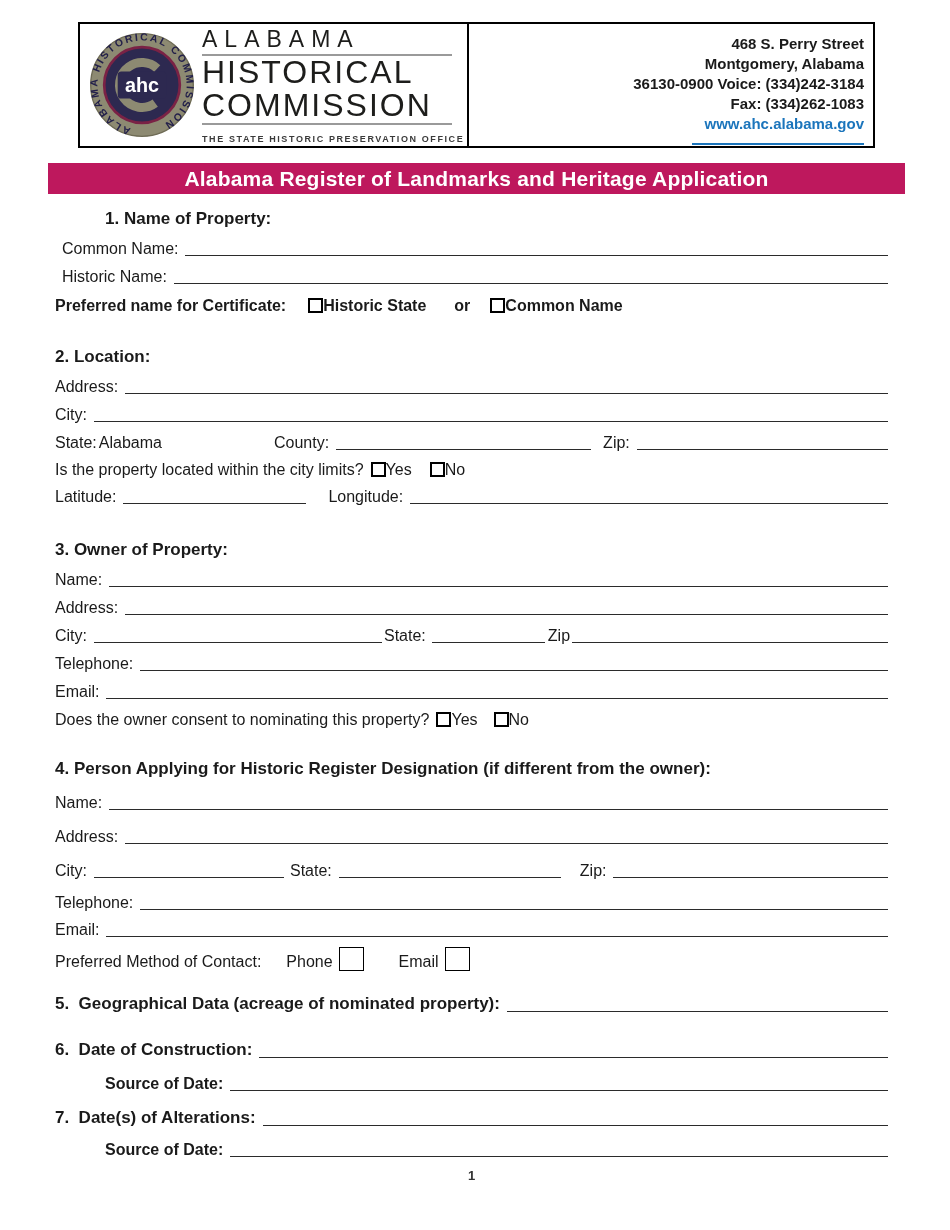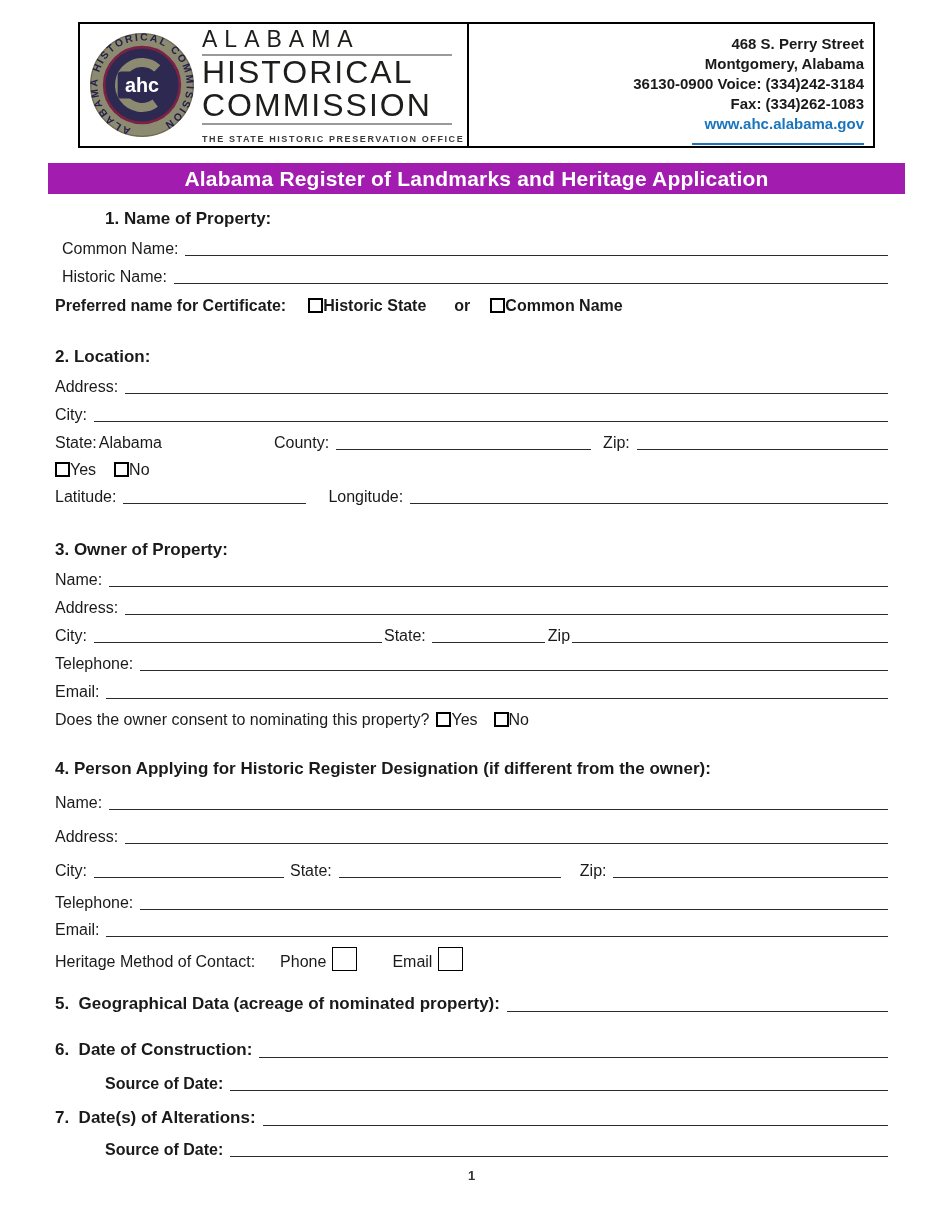--- a/index.html
+++ b/index.html
@@ -30,21 +30,21 @@
   .contact-cell {
     flex:1; border-left:2px solid #000; text-align:right;
     padding:10px 9px 0 6px; font-weight:bold; font-size:15px; line-height:20px;
   }
   .website { color:#1b75bc; cursor:pointer; }
   .website-rule { height:2px; background:#1b75bc; width:172px; margin:9px 0 0 auto; }
 
   
   .banner {
     position:absolute; left:48px; top:163px; width:857px; height:31px;
-    background:#a21caf; color:#fff; font-weight:bold; font-size:21px;
+    background:#be185d; color:#fff; font-weight:bold; font-size:21px;
     display:flex; align-items:center; justify-content:center; letter-spacing:0.2px;
   }
 
   
   .content { position:absolute; left:55px; top:196px; width:833px; font-size:16px; }
   .h { font-weight:bold; font-size:17px; }
   .indent50 { margin-left:50px; }
   .row { display:flex; align-items:flex-end; }
   .lbl { white-space:pre; margin-right:7px; }
   .lbl.tight { margin-right:2px; }
@@ -132,20 +132,21 @@
     <div class="row" style="margin-top:10px;">
       <span class="lbl tight">State:</span>
       <span>Alabama</span>
       <span style="flex:0 0 112px;"></span>
       <span class="lbl">County:</span>
       <span class="wline wfix" style="flex-basis:255px;"></span>
       <span class="lbl" style="margin-left:12px;">Zip:</span>
       <span class="wline"></span>
     </div>
     <div class="row" style="margin-top:9px;">
+      <span class="lbl">Is the property located within the city limits?</span>
       <span class="cb"></span>
       <span class="lbl tight">Yes</span>
       <span class="cb" style="margin-left:16px;"></span>
       <span class="lbl tight">No</span>
     </div>
     <div class="row" style="margin-top:9px;">
       <span class="lbl">Latitude:</span>
       <span class="wline wfix" style="flex-basis:183px;"></span>
       <span class="lbl" style="margin-left:22px;">Longitude:</span>
       <span class="wline"></span>
@@ -203,21 +204,21 @@
     </div>
     <div class="row" style="margin-top:14px;">
       <span class="lbl">Telephone:</span>
       <span class="wline"></span>
     </div>
     <div class="row" style="margin-top:9px;">
       <span class="lbl">Email:</span>
       <span class="wline"></span>
     </div>
     <div class="row" style="margin-top:8px;">
-      <span class="lbl">Heritage Method of Contact:</span>
+      <span class="lbl">Preferred Method of Contact:</span>
       <span class="lbl tight" style="margin-left:18px;text-align:right;">Phone</span>
       <span class="cb-lg" style="margin-left:4px;"></span>
       <span class="lbl tight" style="margin-left:35px;">Email</span>
       <span class="cb-lg" style="margin-left:4px;"></span>
     </div>
 
     <div class="row" style="margin-top:23px;">
       <span class="lbl h">5.  Geographical Data (acreage of nominated property):</span>
       <span class="wline"></span>
     </div>

